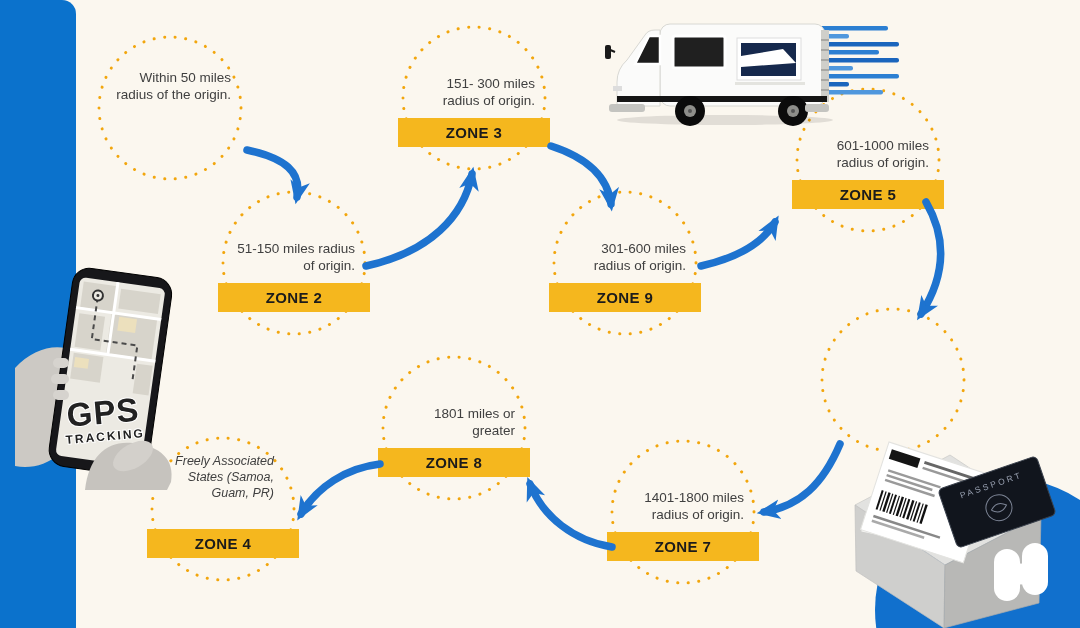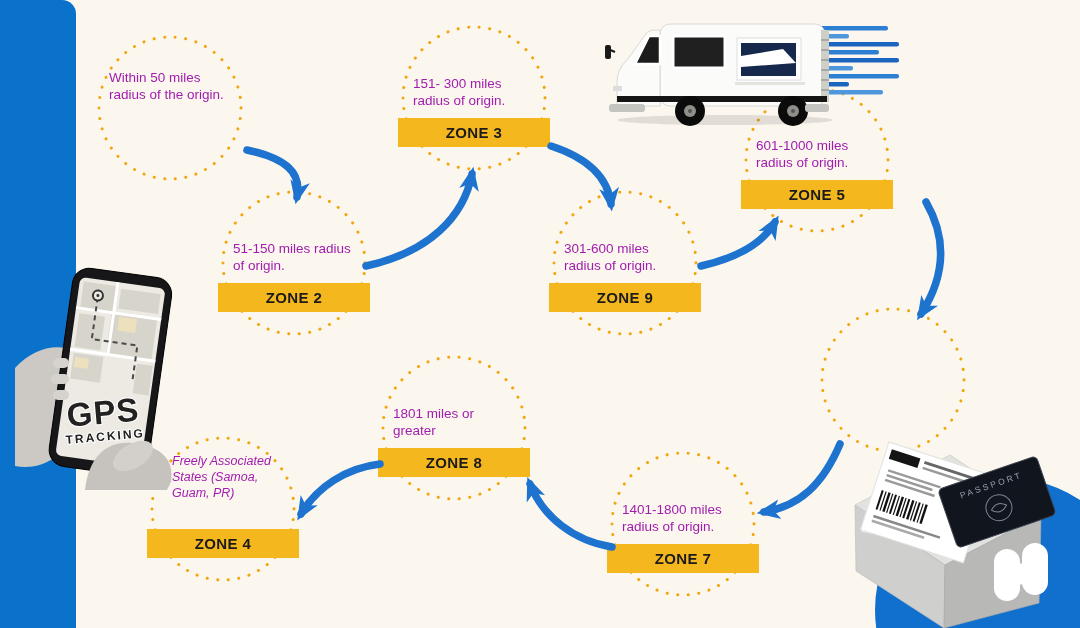--- a/index.html
+++ b/index.html
@@ -7,22 +7,22 @@
     position:relative;width:1080px;height:628px;overflow:hidden;
     background:#FBF7EF;font-family:"Liberation Sans",sans-serif;
   }
   .left-bar{
     position:absolute;left:0;top:0;width:76px;height:628px;
     background:#0B72CC;border-top-right-radius:14px;
   }
   .zone{position:absolute;width:150px;height:150px;}
   .zone-circle{position:absolute;left:0;top:0;width:150px;height:150px;}
   .zone-desc{
-    position:absolute;left:14px;right:14px;top:52px;text-align:left;
-    font-size:13.5px;line-height:1.26;color:#a21caf;
+    position:absolute;left:14px;right:14px;top:52px;text-align:right;
+    font-size:13.5px;line-height:1.26;color:#404040;
   }
   .zone.lines-3 .zone-desc{top:36px;}
   .zone.lines-4 .zone-desc{left:24px;right:24px;top:20px;font-size:12.5px;font-style:italic;}
   .zone-banner{
     position:absolute;left:-1px;right:-1px;top:95px;height:29px;
     background:#F5B71E;color:#1b1b1b;font-weight:bold;font-size:15px;
     letter-spacing:.4px;display:flex;align-items:center;justify-content:center;
   }
   .overlay{position:absolute;left:0;top:0;pointer-events:none;}
 </style>
@@ -57,35 +57,35 @@
   </div>
 
   <div class="zone" style="left:550px;top:188px">
     <svg class="zone-circle" viewBox="0 0 150 150">
       <circle cx="75" cy="75" r="71" fill="none" stroke="#F2A60D" stroke-width="3" stroke-linecap="round" stroke-dasharray="0.1 10.5"></circle>
     </svg>
     <div class="zone-desc">301-600 miles radius of origin.</div>
     <div class="zone-banner">ZONE 9</div>
   </div>
 
-  <div class="zone" style="left:742px;top:85px">
+  <div class="zone" style="left:793px;top:85px">
     <svg class="zone-circle" viewBox="0 0 150 150">
       <circle cx="75" cy="75" r="71" fill="none" stroke="#F2A60D" stroke-width="3" stroke-linecap="round" stroke-dasharray="0.1 10.5"></circle>
     </svg>
     <div class="zone-desc">601-1000 miles radius of origin.</div>
     <div class="zone-banner">ZONE 5</div>
   </div>
 
   <div class="zone" style="left:818px;top:305px">
     <svg class="zone-circle" viewBox="0 0 150 150">
       <circle cx="75" cy="75" r="71" fill="none" stroke="#F2A60D" stroke-width="3" stroke-linecap="round" stroke-dasharray="0.1 10.5"></circle>
     </svg>
   </div>
 
-  <div class="zone" style="left:608px;top:449px">
+  <div class="zone" style="left:608px;top:437px">
     <svg class="zone-circle" viewBox="0 0 150 150">
       <circle cx="75" cy="75" r="71" fill="none" stroke="#F2A60D" stroke-width="3" stroke-linecap="round" stroke-dasharray="0.1 10.5"></circle>
     </svg>
     <div class="zone-desc">1401-1800 miles radius of origin.</div>
     <div class="zone-banner">ZONE 7</div>
   </div>
 
   <div class="zone" style="left:379px;top:353px">
     <svg class="zone-circle" viewBox="0 0 150 150">
       <circle cx="75" cy="75" r="71" fill="none" stroke="#F2A60D" stroke-width="3" stroke-linecap="round" stroke-dasharray="0.1 10.5"></circle>

